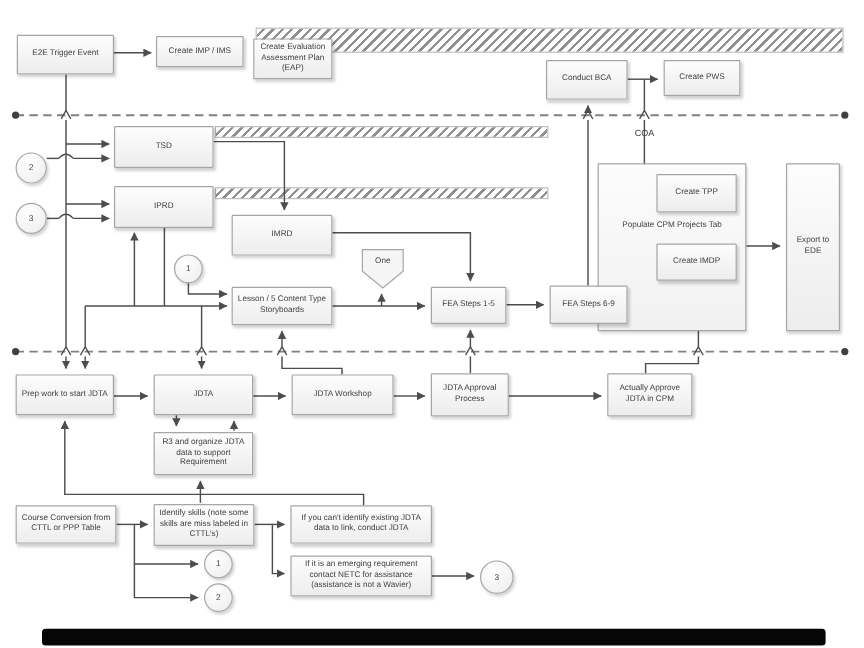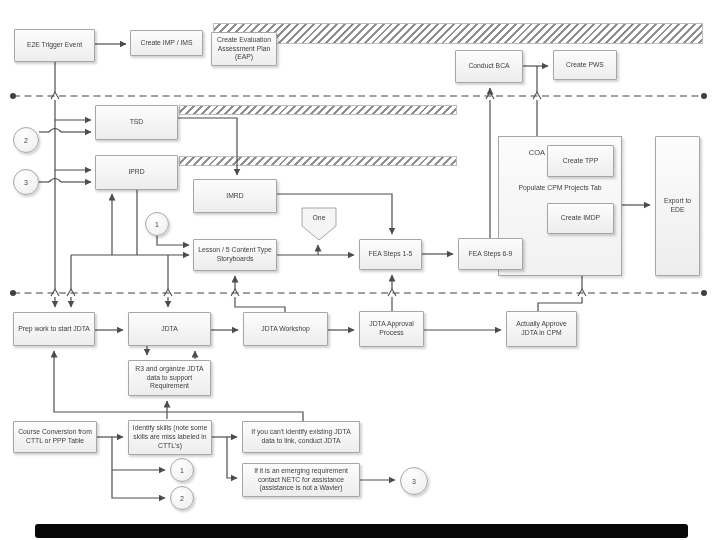--- a/index.html
+++ b/index.html
@@ -177,21 +177,21 @@
   <div class="box" style="left:211px;top:32px;width:66px;height:34px;">Create Evaluation Assessment Plan (EAP)</div>
   <div class="box" style="left:95px;top:105px;width:83px;height:35px;">TSD</div>
   <div class="box" style="left:95px;top:155px;width:83px;height:35px;">IPRD</div>
   <div class="box" style="left:193px;top:179px;width:84px;height:34px;">IMRD</div>
   <div class="box" style="left:193px;top:239px;width:84px;height:32px;">Lesson / 5 Content Type Storyboards</div>
   <div class="txt" style="left:302px;top:212px;width:34px;height:12px;">One</div>
   <div class="box" style="left:359px;top:239px;width:63px;height:31px;">FEA Steps 1-5</div>
   <div class="box" style="left:458px;top:238px;width:65px;height:32px;">FEA Steps 6-9</div>
   <div class="box" style="left:455px;top:50px;width:68px;height:33px;">Conduct BCA</div>
   <div class="box" style="left:553px;top:50px;width:64px;height:30px;">Create PWS</div>
-  <div class="txt" style="left:522px;top:105px;width:30px;height:11px;font-size:7.5px;margin-top:42px;">COA</div>
+  <div class="txt" style="left:522px;top:105px;width:30px;height:11px;font-size:7.5px;">COA</div>
   <div class="box" style="left:547px;top:145px;width:67px;height:32px;">Create TPP</div>
   <div class="box" style="left:547px;top:203px;width:67px;height:31px;">Create IMDP</div>
   <div class="box" style="left:655px;top:136px;width:45px;height:140px;">Export to EDE</div>
   <div class="box" style="left:13px;top:312px;width:82px;height:34px;">Prep work to start JDTA</div>
   <div class="box" style="left:128px;top:312px;width:83px;height:34px;">JDTA</div>
   <div class="box" style="left:243px;top:312px;width:85px;height:34px;">JDTA Workshop</div>
   <div class="box" style="left:359px;top:311px;width:65px;height:36px;">JDTA Approval Process</div>
   <div class="box" style="left:506px;top:311px;width:71px;height:36px;">Actually Approve JDTA in CPM</div>
   <div class="box" style="left:128px;top:360px;width:83px;height:36px;">R3 and organize JDTA data to support Requirement</div>
   <div class="box" style="left:13px;top:421px;width:84px;height:32px;">Course Conversion from CTTL or PPP Table</div>

